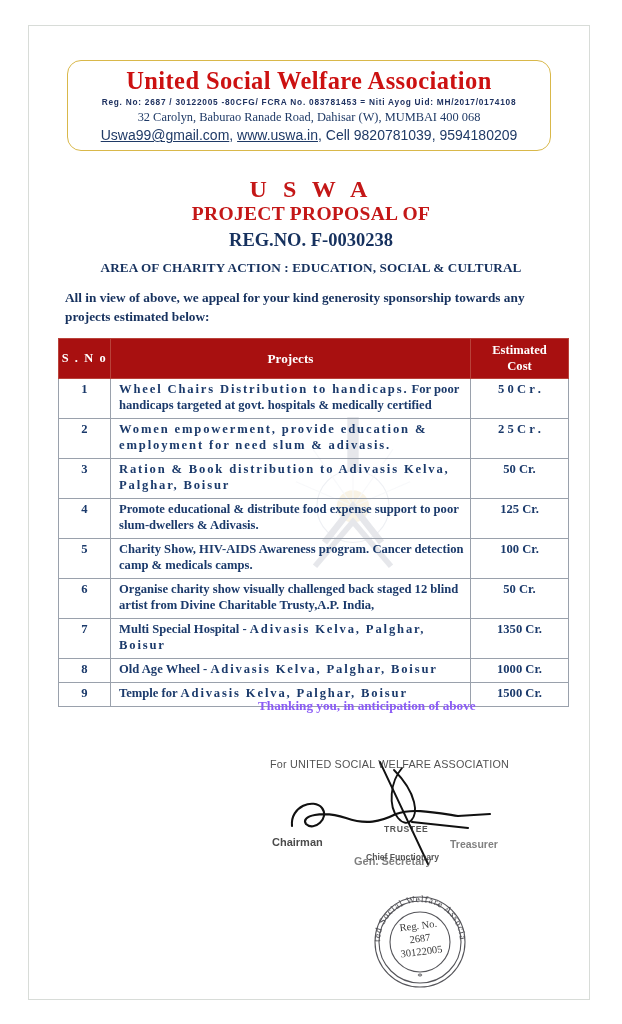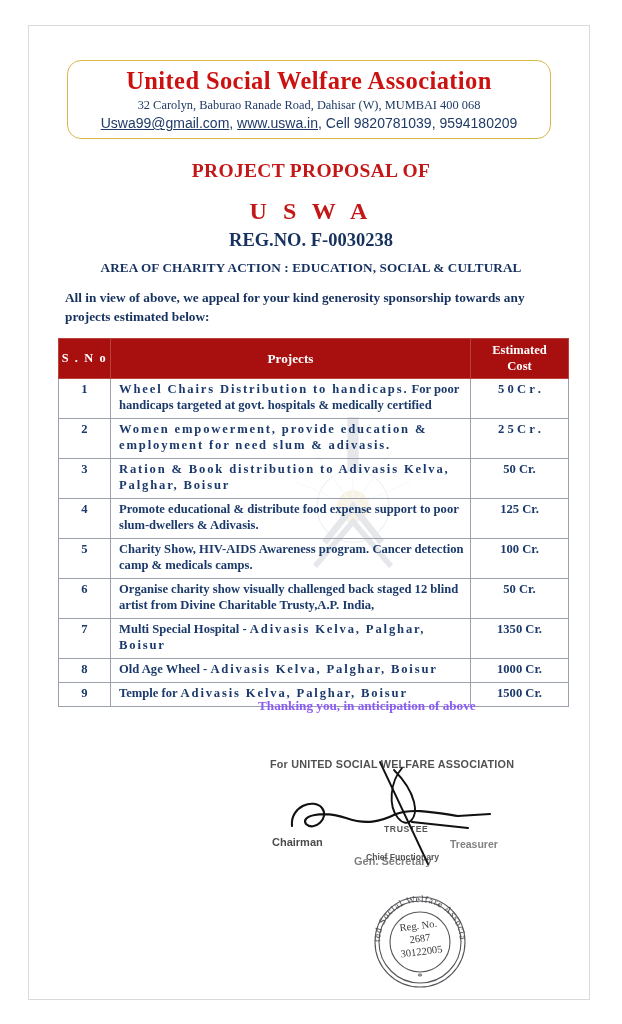--- a/index.html
+++ b/index.html
@@ -189,21 +189,21 @@
   #signature-block {
     position: absolute;
     left: 262px;
     top: 748px;
     width: 260px;
     height: 120px;
     font-family: "Liberation Sans", sans-serif;
     color: #2b2b2b;
   }
   .stamp-txt { position: absolute; white-space: nowrap; }
-  #stamp-for   { left: 8px;  top: 10px;  font-size: 10.8px; font-weight: bold; letter-spacing: 0.2px; opacity: .82; text-align: right; }
+  #stamp-for   { left: 8px;  top: 10px;  font-size: 10.8px; font-weight: normal; letter-spacing: 0.2px; opacity: .82; text-align: right; }
   #stamp-trustee { left: 122px; top: 76px; font-size: 8.6px; font-weight: bold; letter-spacing: 0.6px; opacity: .8; }
   #stamp-chairman { left: 10px; top: 88px; font-size: 11px; font-weight: bold; opacity: .85; }
   #stamp-gensec  { left: 92px; top: 98px; font-size: 11px; font-weight: bold; opacity: .6; margin-top: 9px; }
   #stamp-treasurer { left: 188px; top: 90px; font-size: 10.5px; font-weight: bold; opacity: .6; }
   #stamp-chief   { left: 104px; top: 104px; font-size: 8.6px; font-weight: bold; opacity: .8; }
   #signature-ink { position: absolute; left: 0; top: 0; }
 
   
   #round-seal {
     position: absolute;
@@ -224,27 +224,28 @@
     transform: rotate(-7deg);
   }
 </style>
 </head>
 <body>
 
 <div id="page-frame"></div>
 
 <div id="letterhead">
   <div id="org-name">United Social Welfare Association</div>
+  <div id="reg-line">Reg. No: 2687 / 30122005 -80CFG/ FCRA No. 083781453 = Niti Ayog Uid: MH/2017/0174108</div>
   <div id="address-line">32 Carolyn, Baburao Ranade Road, Dahisar (W), MUMBAI 400 068</div>
   <div id="contact-line"><span class="u">Uswa99@gmail.com</span>, <span class="u">www.uswa.in</span>, <span>Cell 9820781039, 9594180209</span></div>
 </div>
 
 <div id="title-block">
+  <div id="uswa-title">U S W A</div>
   <div id="proposal-title">PROJECT PROPOSAL OF</div>
-  <div id="uswa-title">U S W A</div>
   <div id="reg-no-title">REG.NO. F-0030238</div>
   <div id="area-title">AREA OF CHARITY ACTION : EDUCATION, SOCIAL &amp; CULTURAL</div>
 </div>
 
 <div id="intro">All in view of above, we appeal for your kind generosity sponsorship towards any projects estimated below:</div>
 
 <svg id="watermark" viewBox="0 0 200 200">
   <g stroke="#7c8aa8" fill="none" stroke-width="1.2">
     <circle cx="100" cy="112" r="38"></circle>
     <circle cx="100" cy="112" r="17" fill="#d8a93c" stroke="none"></circle>

